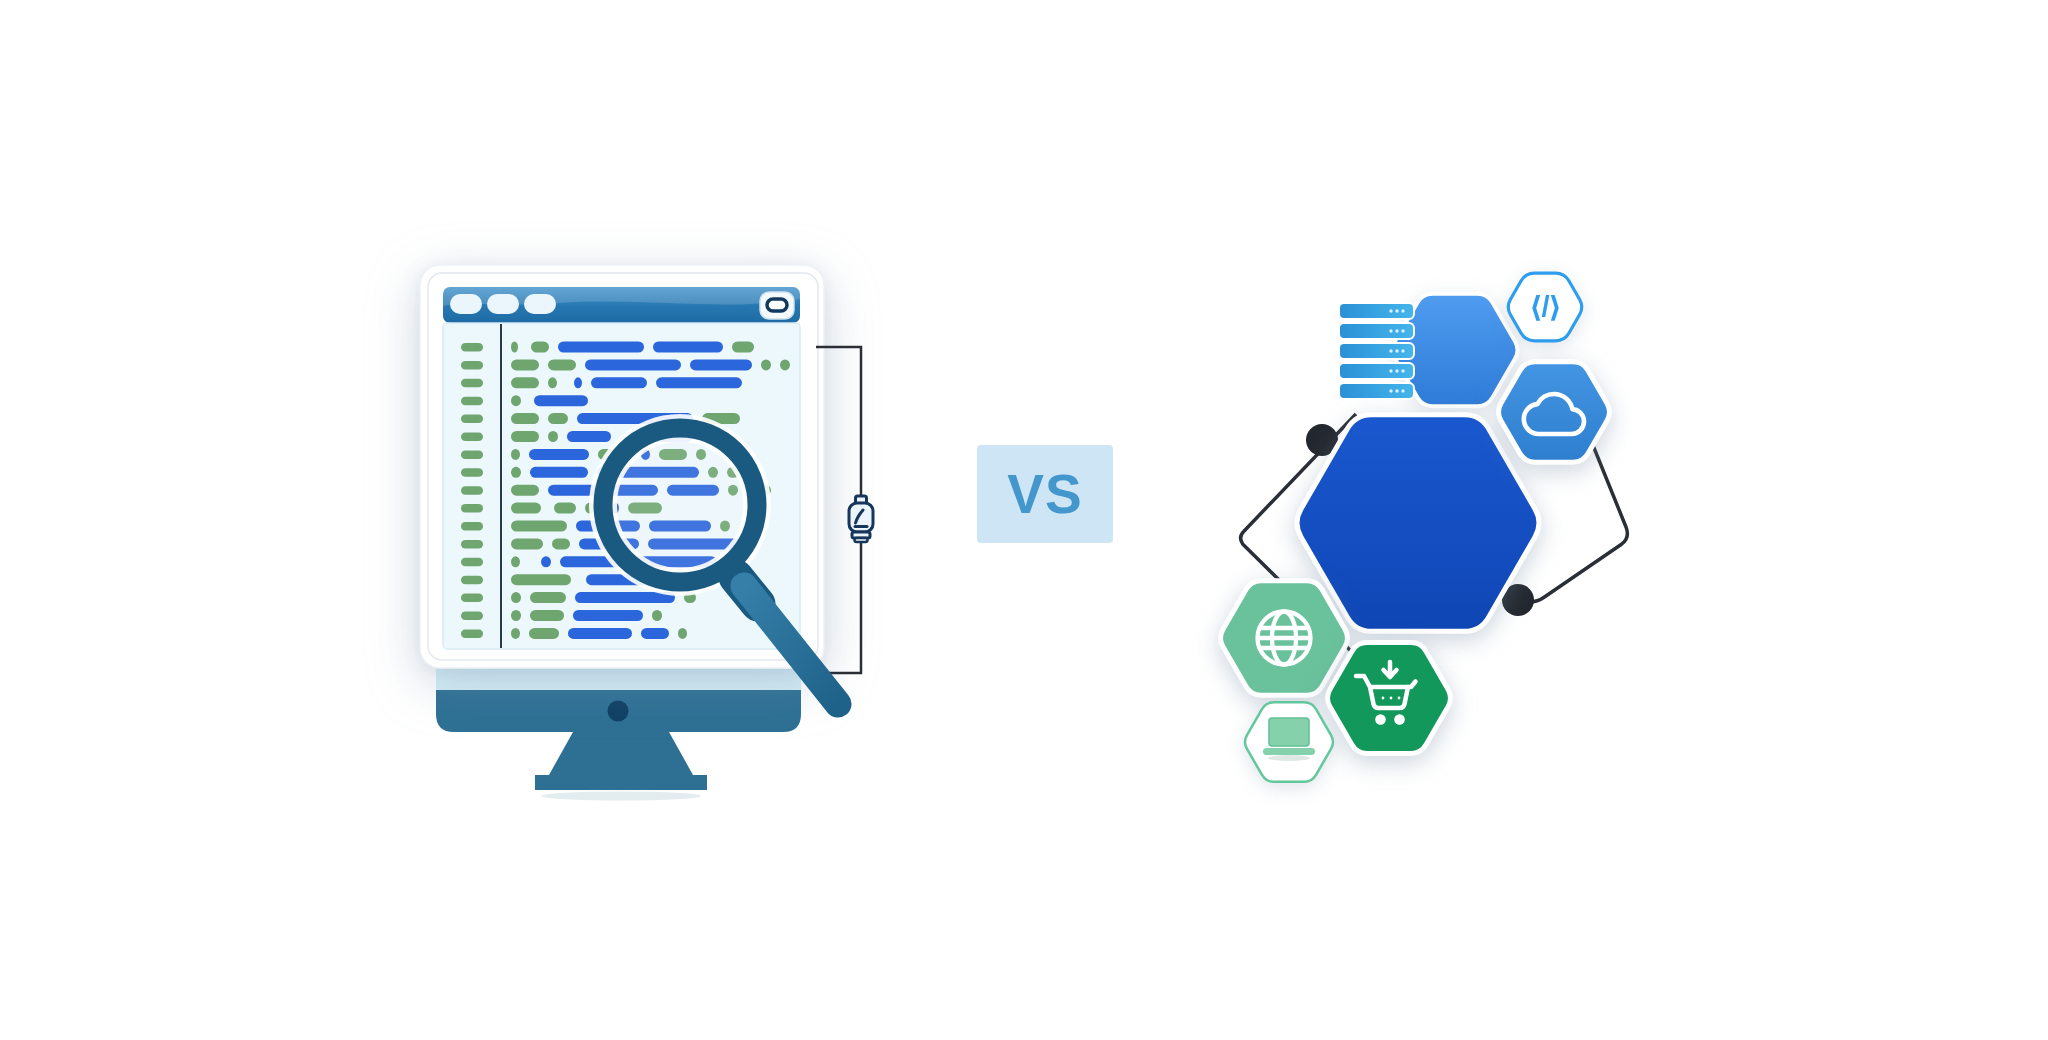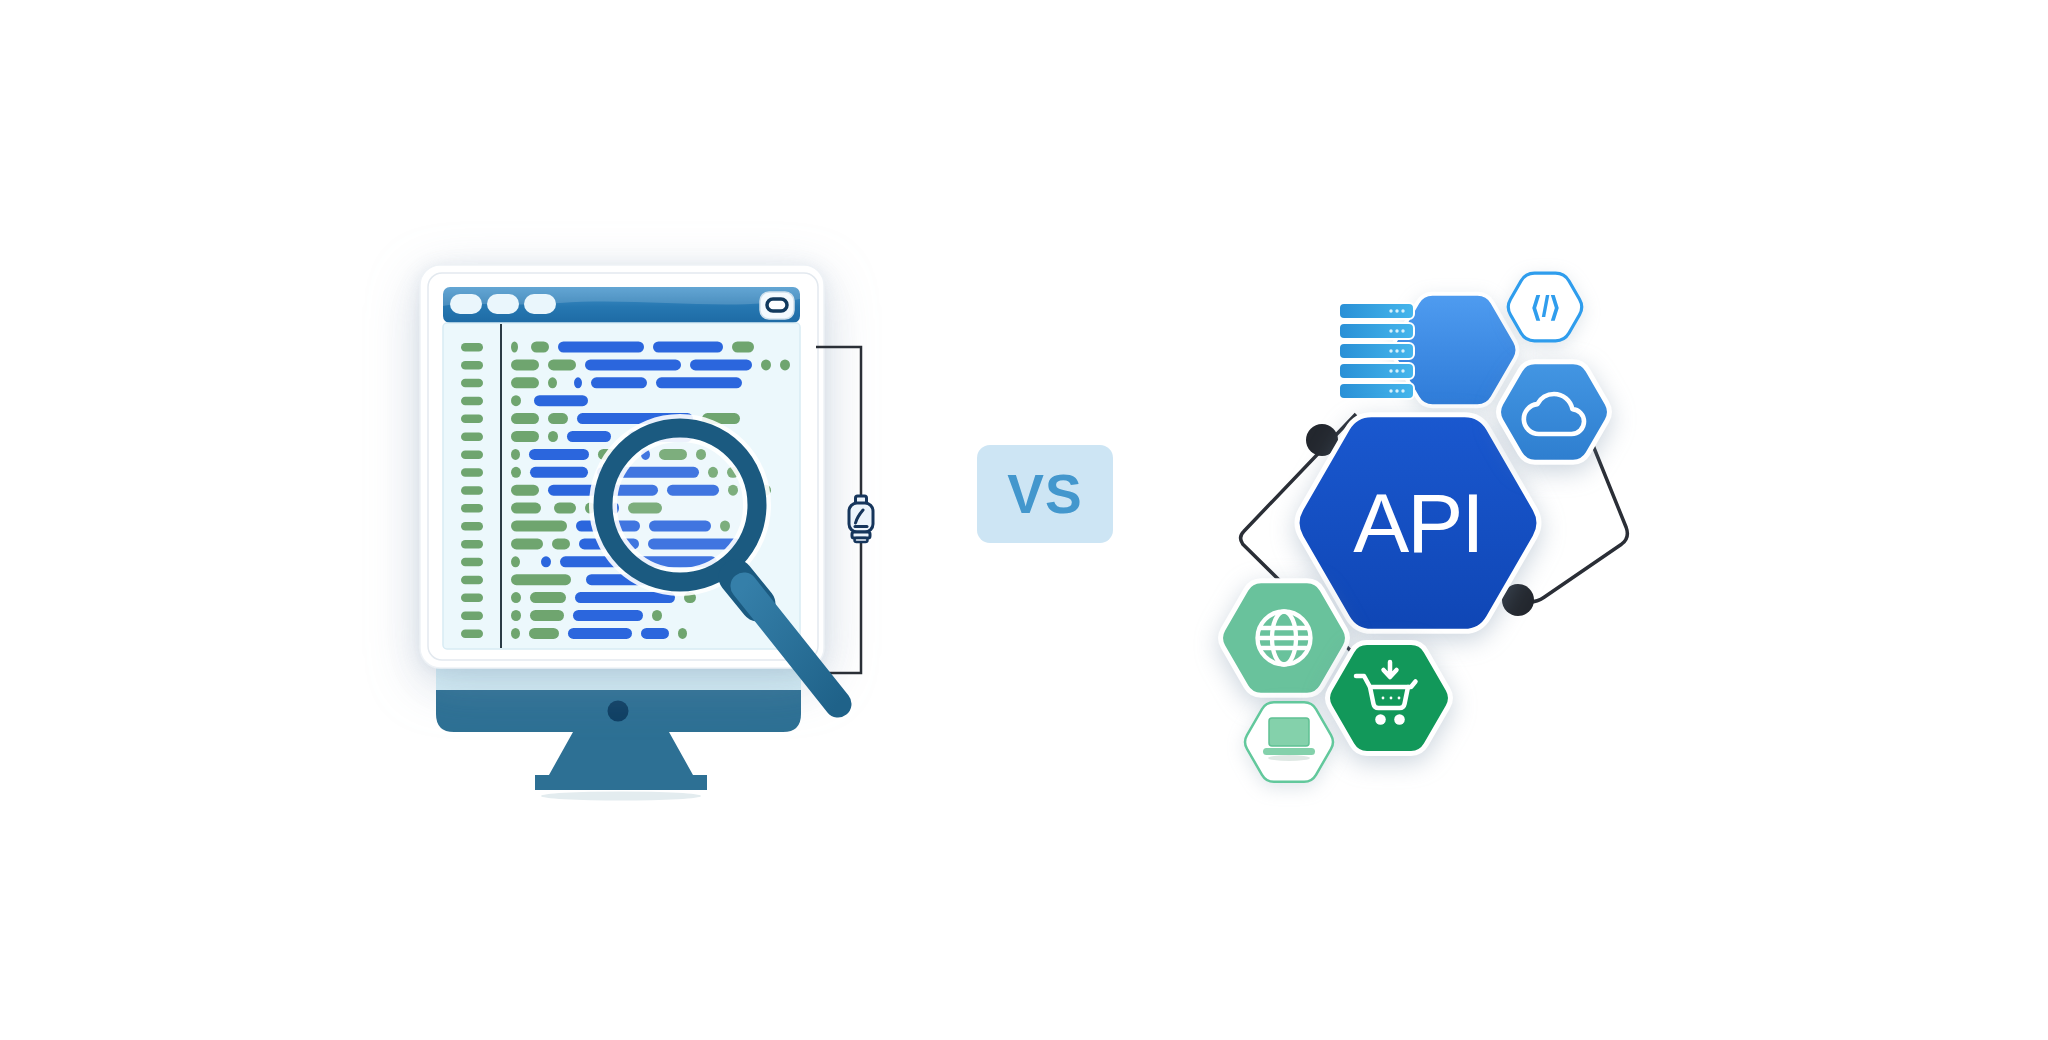--- a/index.html
+++ b/index.html
@@ -1,21 +1,21 @@
 <!DOCTYPE html>
 <html><head>
 <meta charset="utf-8">
 <style>
   html,body{margin:0;padding:0;background:#ffffff;}
   #canvas{position:relative;width:2048px;height:1040px;background:#ffffff;overflow:hidden;
           font-family:"Liberation Sans","DejaVu Sans",sans-serif;}
   .abs{position:absolute;}
   #left-illo{left:390px;top:240px;width:500px;height:570px;}
   #right-illo{left:1170px;top:210px;width:520px;height:600px;}
-  #vs-badge{left:977px;top:445px;width:136px;height:98px;border-radius:13px;
+  #vs-badge{left:977px;top:445px;width:136px;height:98px;border-radius:4px;
             display:flex;align-items:center;justify-content:center;
             font-size:55px;font-weight:700;letter-spacing:1px;}
   #api-label{left:1318px;top:463px;width:200px;height:120px;line-height:120px;
              text-align:center;font-size:84px;font-weight:400;letter-spacing:-2px;}
   #code-glyph{left:1495px;top:285px;width:100px;height:44px;line-height:44px;
               text-align:center;font-size:29px;font-weight:700;letter-spacing:-1px;}
   svg{overflow:visible;display:block;}
   .win-shadow{filter:drop-shadow(0 14px 26px rgba(125,150,175,.30)) drop-shadow(0 3px 8px rgba(125,150,175,.18));}
   .hex-shadow{filter:drop-shadow(0 7px 12px rgba(110,135,160,.35));}
   .hex-shadow-soft{filter:drop-shadow(0 5px 9px rgba(110,135,160,.22));}
@@ -270,15 +270,14 @@
     <g class="hex-shadow-soft">
       <path d="M77.0 538.9 Q73 532 77.0 525.1 L92.0 499.1 Q96 492.164 104.0 492.2 L134.0 492.2 Q142 492.164 146.0 499.1 L161.0 525.1 Q165 532 161.0 538.9 L146.0 564.9 Q142 571.836 134.0 571.8 L104.0 571.8 Q96 571.836 92.0 564.9 Z" fill="#ffffff" stroke="#62c89c" stroke-width="2.5"></path>
       <g transform="translate(119,533)">
         <ellipse cx="0" cy="15" rx="21" ry="3" fill="#c9d9d2" opacity="0.6"></ellipse>
         <rect x="-20" y="-25" width="40" height="28" rx="3" fill="#84d1ab" stroke="#5fc194" stroke-width="1.5"></rect>
         <rect x="-26" y="5" width="52" height="7" rx="3.5" fill="#84d1ab"></rect>
       </g>
     </g>
   </svg>
     </div>
-  <div class="abs" id="api-label" style="color: rgb(255, 255, 255);">API</div>
   <div class="abs" id="code-glyph" style="color: rgb(47, 157, 237);">⟨/⟩</div>
 </div>
 
 </body></html>

